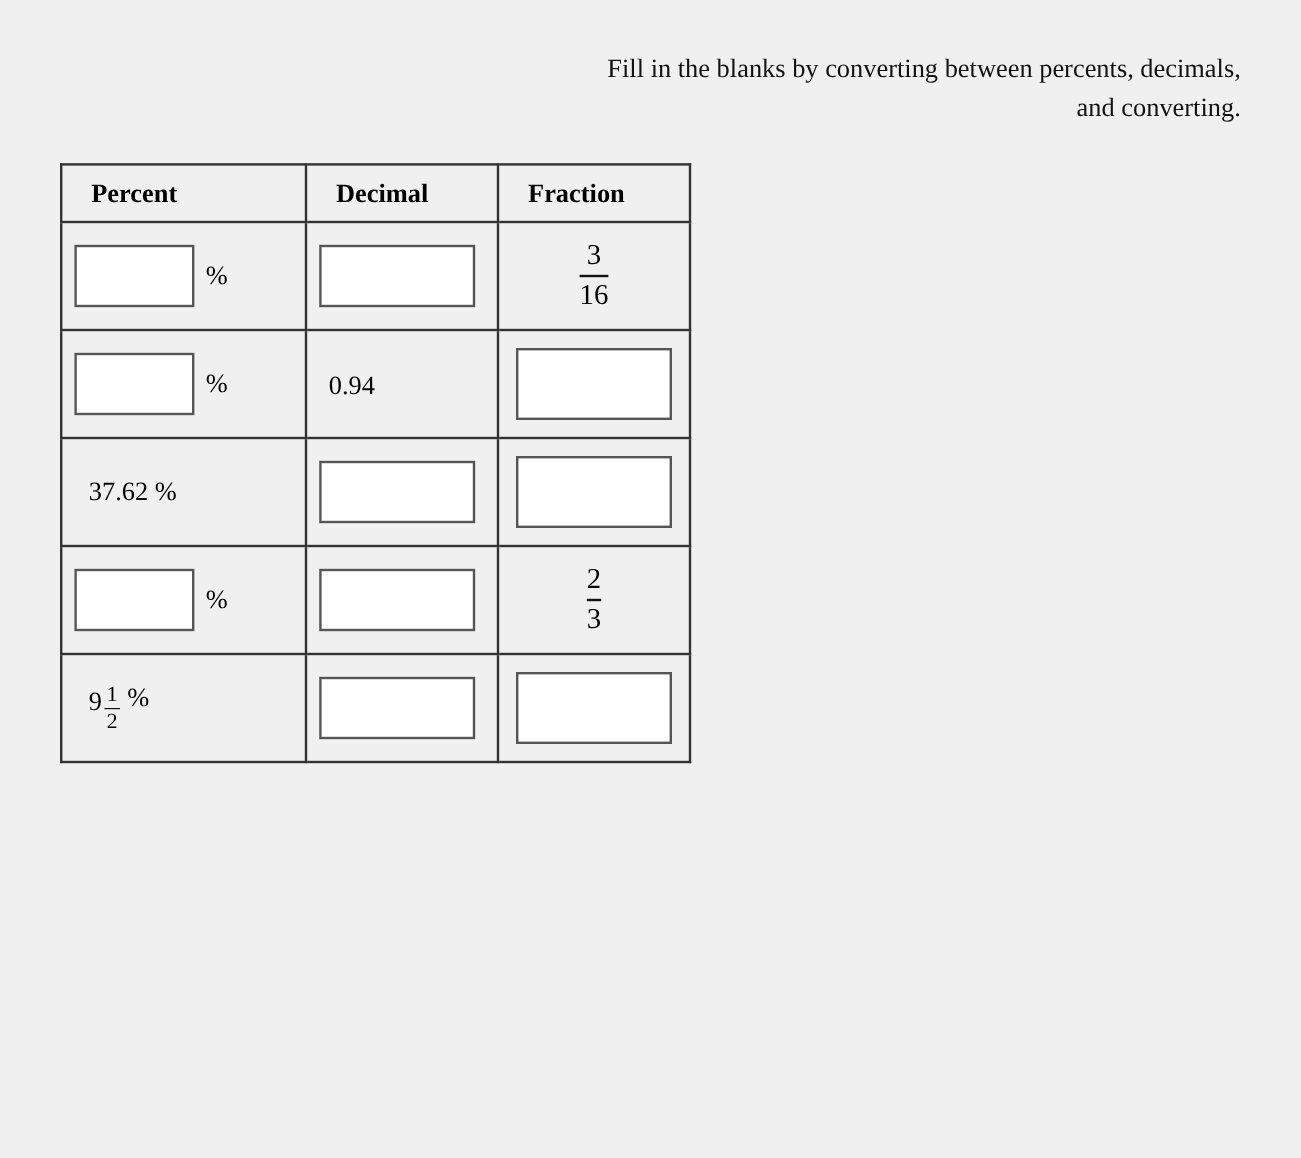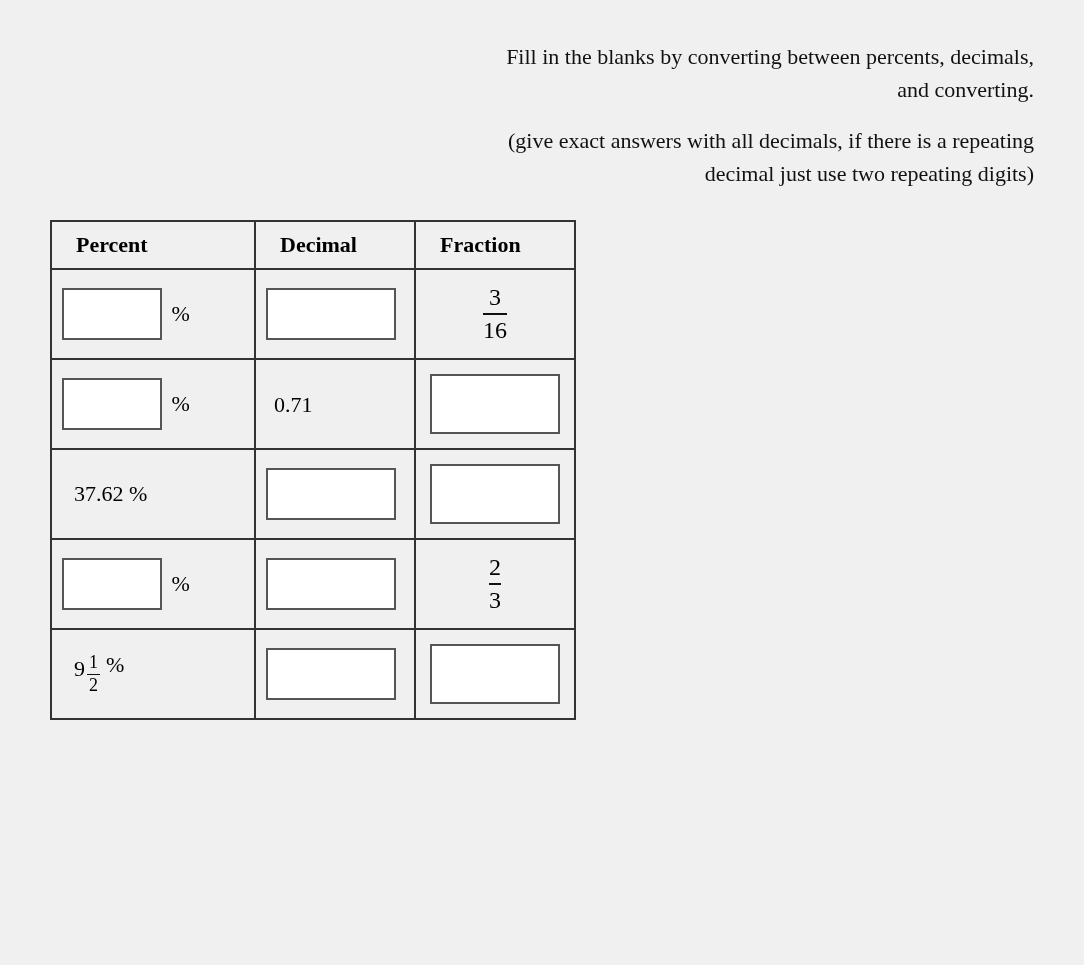--- a/index.html
+++ b/index.html
@@ -189,24 +189,20 @@
   </style>
 </head>
 <body>
 
 <div class="page">
 
   <div class="instructions">
     <p>
       <span>Fill in the blanks by converting between percents, decimals,</span><br>
       <span>and converting.</span>
-    </p>
-    <p>
-      <span>(give exact answers with all decimals, if there is a repeating</span><br>
-      <span>decimal just use two repeating digits)</span>
     </p>
   </div>
 
   <div class="table-wrapper">
     <table>
       <thead>
         <tr class="header-row">
           <th>Percent</th>
           <th>Decimal</th>
           <th>Fraction</th>
@@ -229,21 +225,21 @@
             </div>
           </td>
         </tr>
 
         <tr class="data-row">
           <td class="percent-cell">
             <div class="input-box"></div>
             <span class="percent-sign">%</span>
           </td>
           <td class="decimal-cell">
-            <span class="decimal-value">0.71</span>
+            <span class="decimal-value">0.94</span>
           </td>
           <td class="fraction-cell">
             <div class="fraction-input-box"></div>
           </td>
         </tr>
 
         <tr class="data-row">
           <td class="percent-cell">
             <span class="percent-text">37.62 %</span>
           </td>

